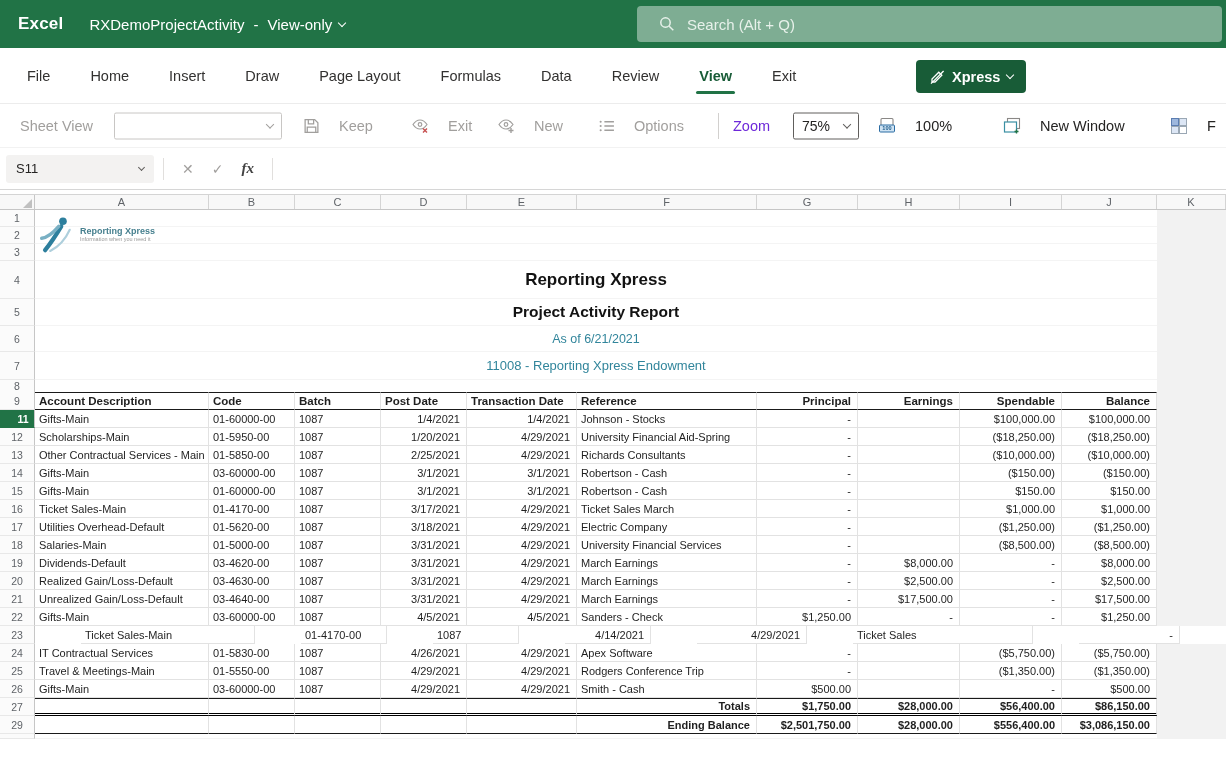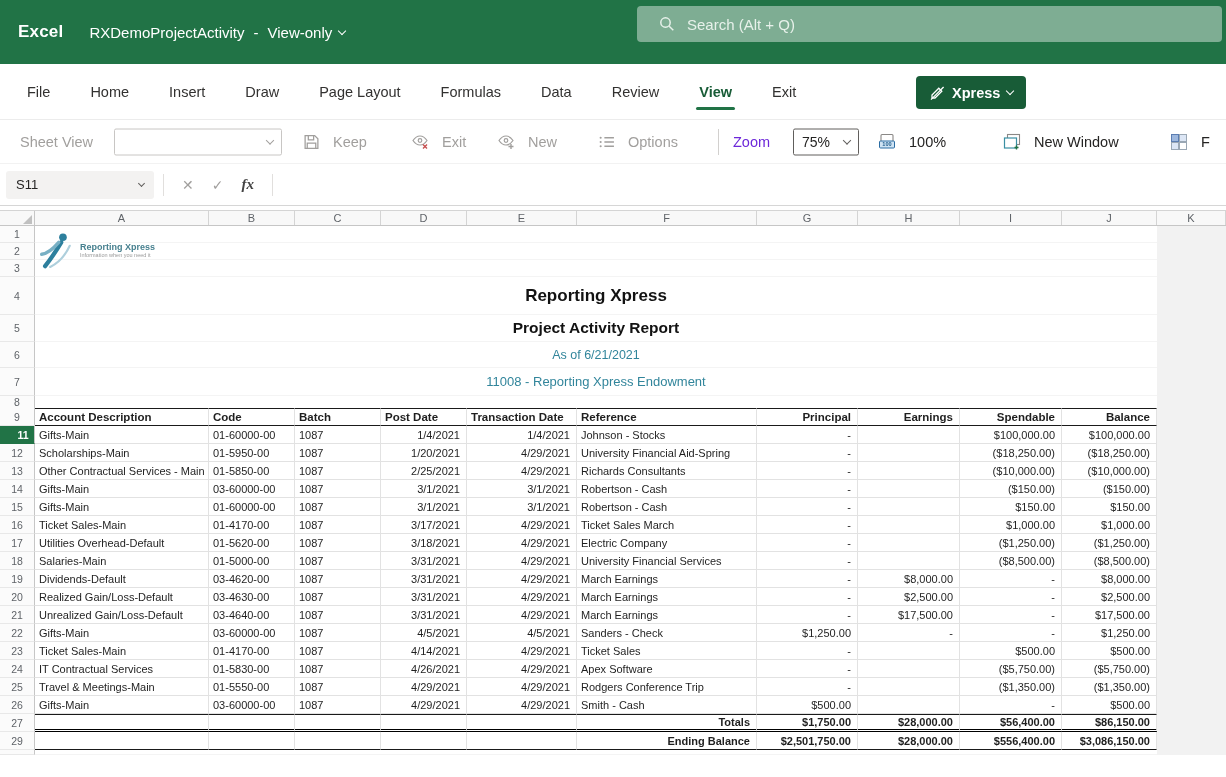--- a/index.html
+++ b/index.html
@@ -1,20 +1,20 @@
 <!DOCTYPE html>
 <html style="--green: #217346; --btn-green: #185c37; --teal: #31859b;"><head>
 <meta charset="utf-8">
 <style>
   html,body{margin:0;padding:0;width:1226px;height:777px;overflow:hidden;
     font-family:"Liberation Sans",sans-serif;background:#fff;}
   *{box-sizing:border-box;}
 
   
-  .appbar{height:64px;background:var(--green,#217346);display:flex;align-items:center;color:#fff;position:relative;}
+  .appbar{height:48px;background:var(--green,#217346);display:flex;align-items:center;color:#fff;position:relative;}
   .app-name{font-weight:bold;font-size:17px;margin-left:18px;letter-spacing:.2px;}
   .doc-title{margin-left:26px;font-size:15px;}
   .title-sep{margin-left:9px;font-size:15px;}
   .mode{margin-left:9px;font-size:15px;display:flex;align-items:center;gap:7px;cursor:pointer;}
   .chev{display:inline-block;width:6px;height:6px;border-right:1.6px solid currentColor;border-bottom:1.6px solid currentColor;transform:rotate(45deg);margin-top:-3px;}
   .search{position:absolute;right:4px;top:6px;width:585px;height:36px;background:rgba(255,255,255,.42);border-radius:4px;display:flex;align-items:center;color:#e7f1ea;font-size:15px;cursor:text;}
   .search svg{margin:0 12px 0 22px;}
   
   .ribbon{height:56px;background:#fff;position:relative;border-bottom:1px solid #ececec;}
   .tabs{display:flex;gap:40px;margin-left:27px;height:100%;align-items:center;font-size:14.5px;color:#323130;}
@@ -24,21 +24,21 @@
   .viewing-btn{position:absolute;left:916px;top:12px;height:33px;background:var(--btn-green,#185c37);color:#fff;border:none;border-radius:4px;display:flex;align-items:center;gap:7px;padding:0 13px;font-size:14.5px;font-weight:600;font-family:inherit;cursor:pointer;}
   
   .toolbar{height:44px;background:#fff;position:relative;border-bottom:1px solid #f2f2f2;}
   .toolbar>*{position:absolute;top:50%;transform:translateY(-50%);}
   .tb-label{font-size:14.5px;color:#6d28d9;white-space:nowrap;}
   .tb-label.disabled{color:#a19f9d;}
   .combo{height:27px;border:1px solid #c8c6c4;border-radius:2px;background:#fff;display:flex;align-items:center;justify-content:space-between;padding:0 8px;font-size:14px;color:#252423;cursor:pointer;}
   .combo .chev{border-color:#605e5c;}
   .combo.disabled .chev{border-color:#a19f9d;}
   .combo.zoom{border-color:#605e5c;}
-  .tb-btn{display:flex;align-items:center;gap:13px;font-size:14.5px;color:#252423;white-space:nowrap;cursor:pointer;}
+  .tb-btn{display:flex;align-items:center;gap:19px;font-size:14.5px;color:#252423;white-space:nowrap;cursor:pointer;}
   .tb-btn.disabled{color:#a19f9d;}
   .vdiv{width:1px;height:26px;background:#d2d0ce;}
   
   .formulabar{height:42px;background:#fff;display:flex;align-items:center;border-bottom:1px solid #d6d6d6;}
   .name-box{margin-left:6px;width:148px;height:28px;background:#f3f2f1;border-radius:3px;display:flex;align-items:center;justify-content:space-between;padding:0 10px;font-size:13px;color:#252423;cursor:pointer;}
   .name-box .chev{border-color:#605e5c;width:5px;height:5px;}
   .fb-sep{width:1px;height:22px;background:#e1dfdd;margin:0 9px;}
   .fb-icon{color:#a19f9d;font-size:14px;padding:0 9px;cursor:pointer;}
   .fb-fx{font-family:"Liberation Serif",serif;font-style:italic;font-weight:600;font-size:15px;color:#444;padding:0 9px;cursor:pointer;}
   .fb-input{flex:1;height:28px;cursor:text;}
@@ -449,21 +449,21 @@
         <div class="cell d al">1087</div>
         <div class="cell d ar">4/5/2021</div>
         <div class="cell d ar">4/5/2021</div>
         <div class="cell d al">Sanders - Check</div>
         <div class="cell d ar">$1,250.00</div>
         <div class="cell d ar">-</div>
         <div class="cell d ar">-</div>
         <div class="cell d ar">$1,250.00</div>
         <div class="kcell"></div>
       </div>
-      <div class="grow" style="height: 18px;">
+      <div class="grow" style="height: 18px; gap: 46px;">
         <div class="rowhdr">23</div>
         <div class="cell d al">Ticket Sales-Main</div>
         <div class="cell d al">01-4170-00</div>
         <div class="cell d al">1087</div>
         <div class="cell d ar">4/14/2021</div>
         <div class="cell d ar">4/29/2021</div>
         <div class="cell d al">Ticket Sales</div>
         <div class="cell d ar">-</div>
         <div class="cell d ar"></div>
         <div class="cell d ar">$500.00</div>

